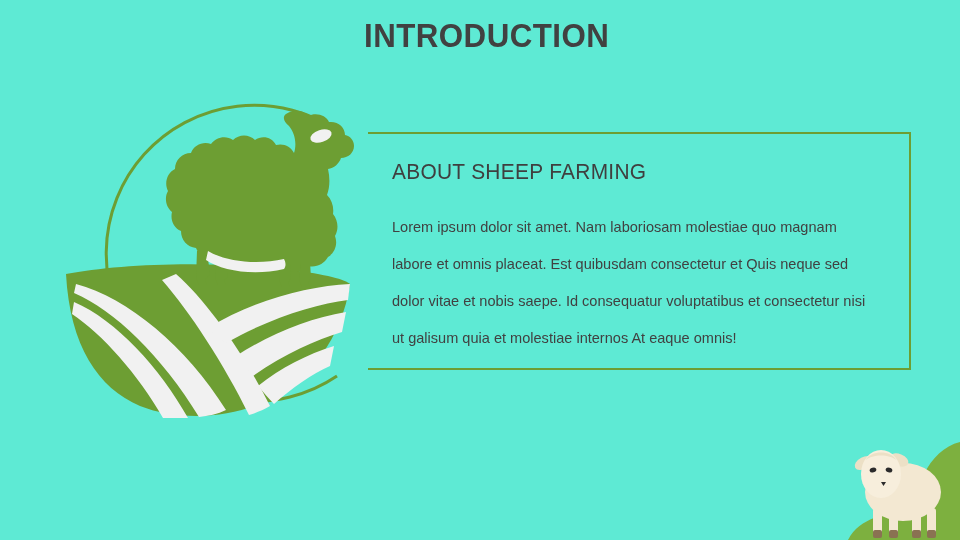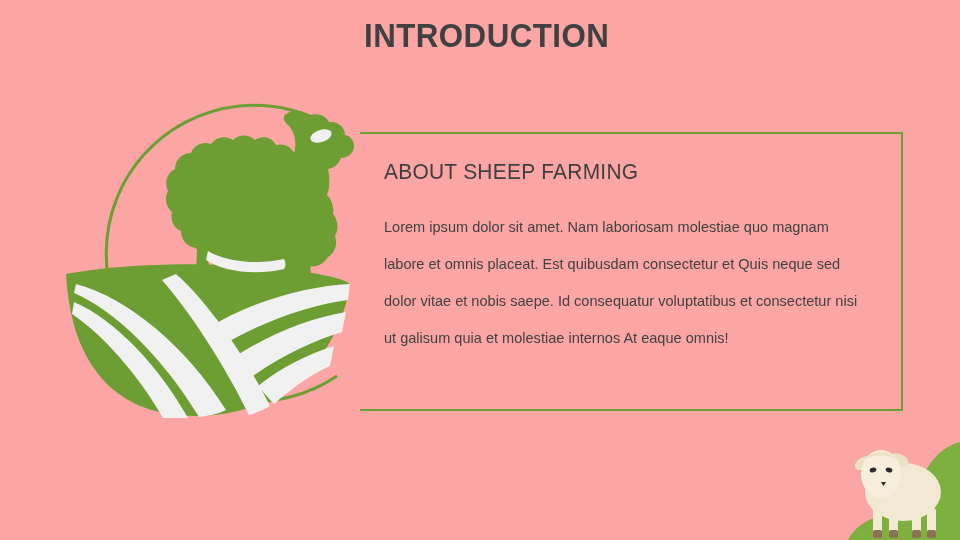--- a/index.html
+++ b/index.html
@@ -11,21 +11,21 @@
     width: 960px;
     height: 540px;
     overflow: hidden;
     background: #f1f1f1;
     font-family: "Liberation Sans", sans-serif;
     position: relative;
   }
   .slide {
     position: absolute;
     inset: 0;
-    background: #fca5a5;
+    background: #5eead4;
     overflow: hidden;
   }
 
   
   .slide-title {
     position: absolute;
     left: 364px;
     top: 17px;
     font-size: 34px;
     font-weight: bold;
@@ -48,24 +48,24 @@
   }
   .logo-wrap svg {
     display: block;
     width: 100%;
     height: 100%;
   }
 
   
   .content-card {
     position: absolute;
-    left: 360px;
+    left: 368px;
     top: 132px;
     width: 543px;
-    height: 279px;
+    height: 238px;
     box-sizing: border-box;
     border-top: 2px solid #6d9e33;
     border-right: 2px solid #6d9e33;
     border-bottom: 2px solid #6d9e33;
     border-left: none;
   }
   .card-heading {
     position: absolute;
     left: 24px;
     top: 25px;

